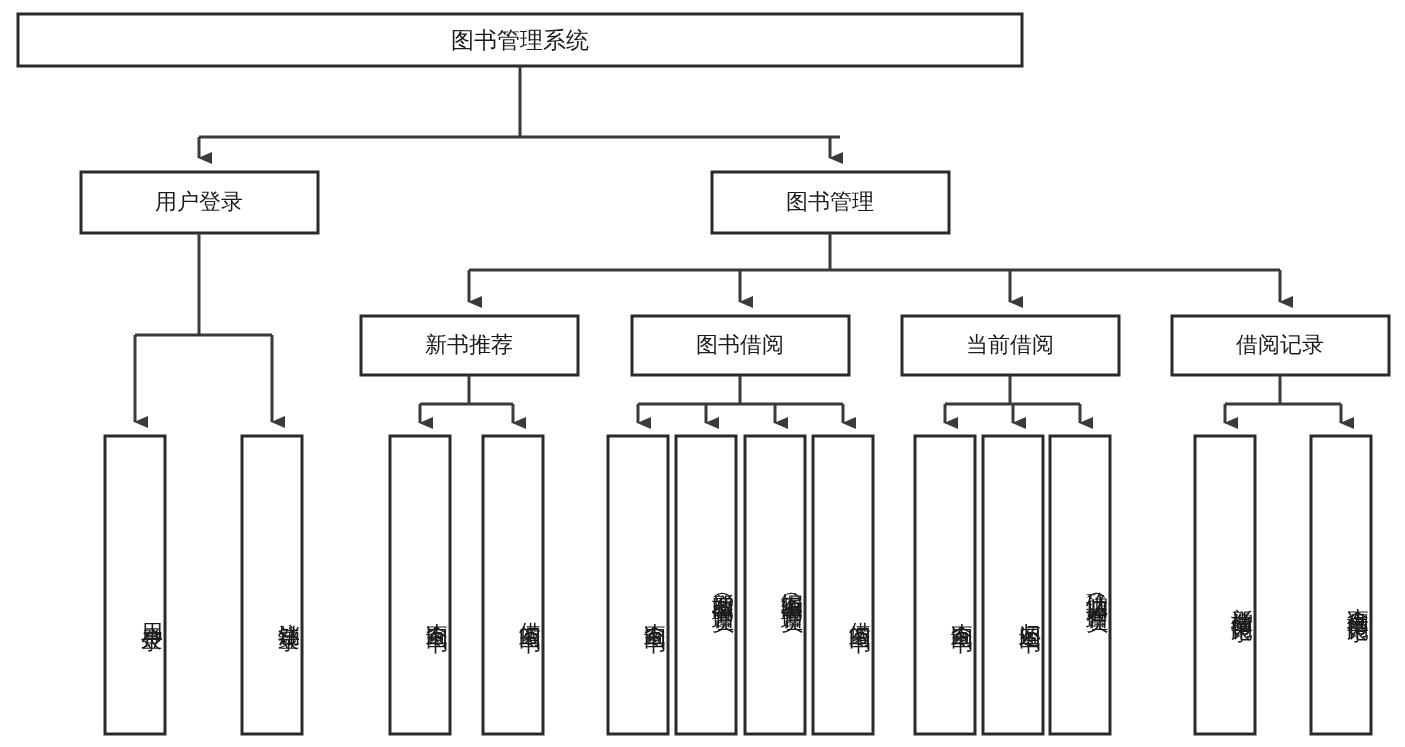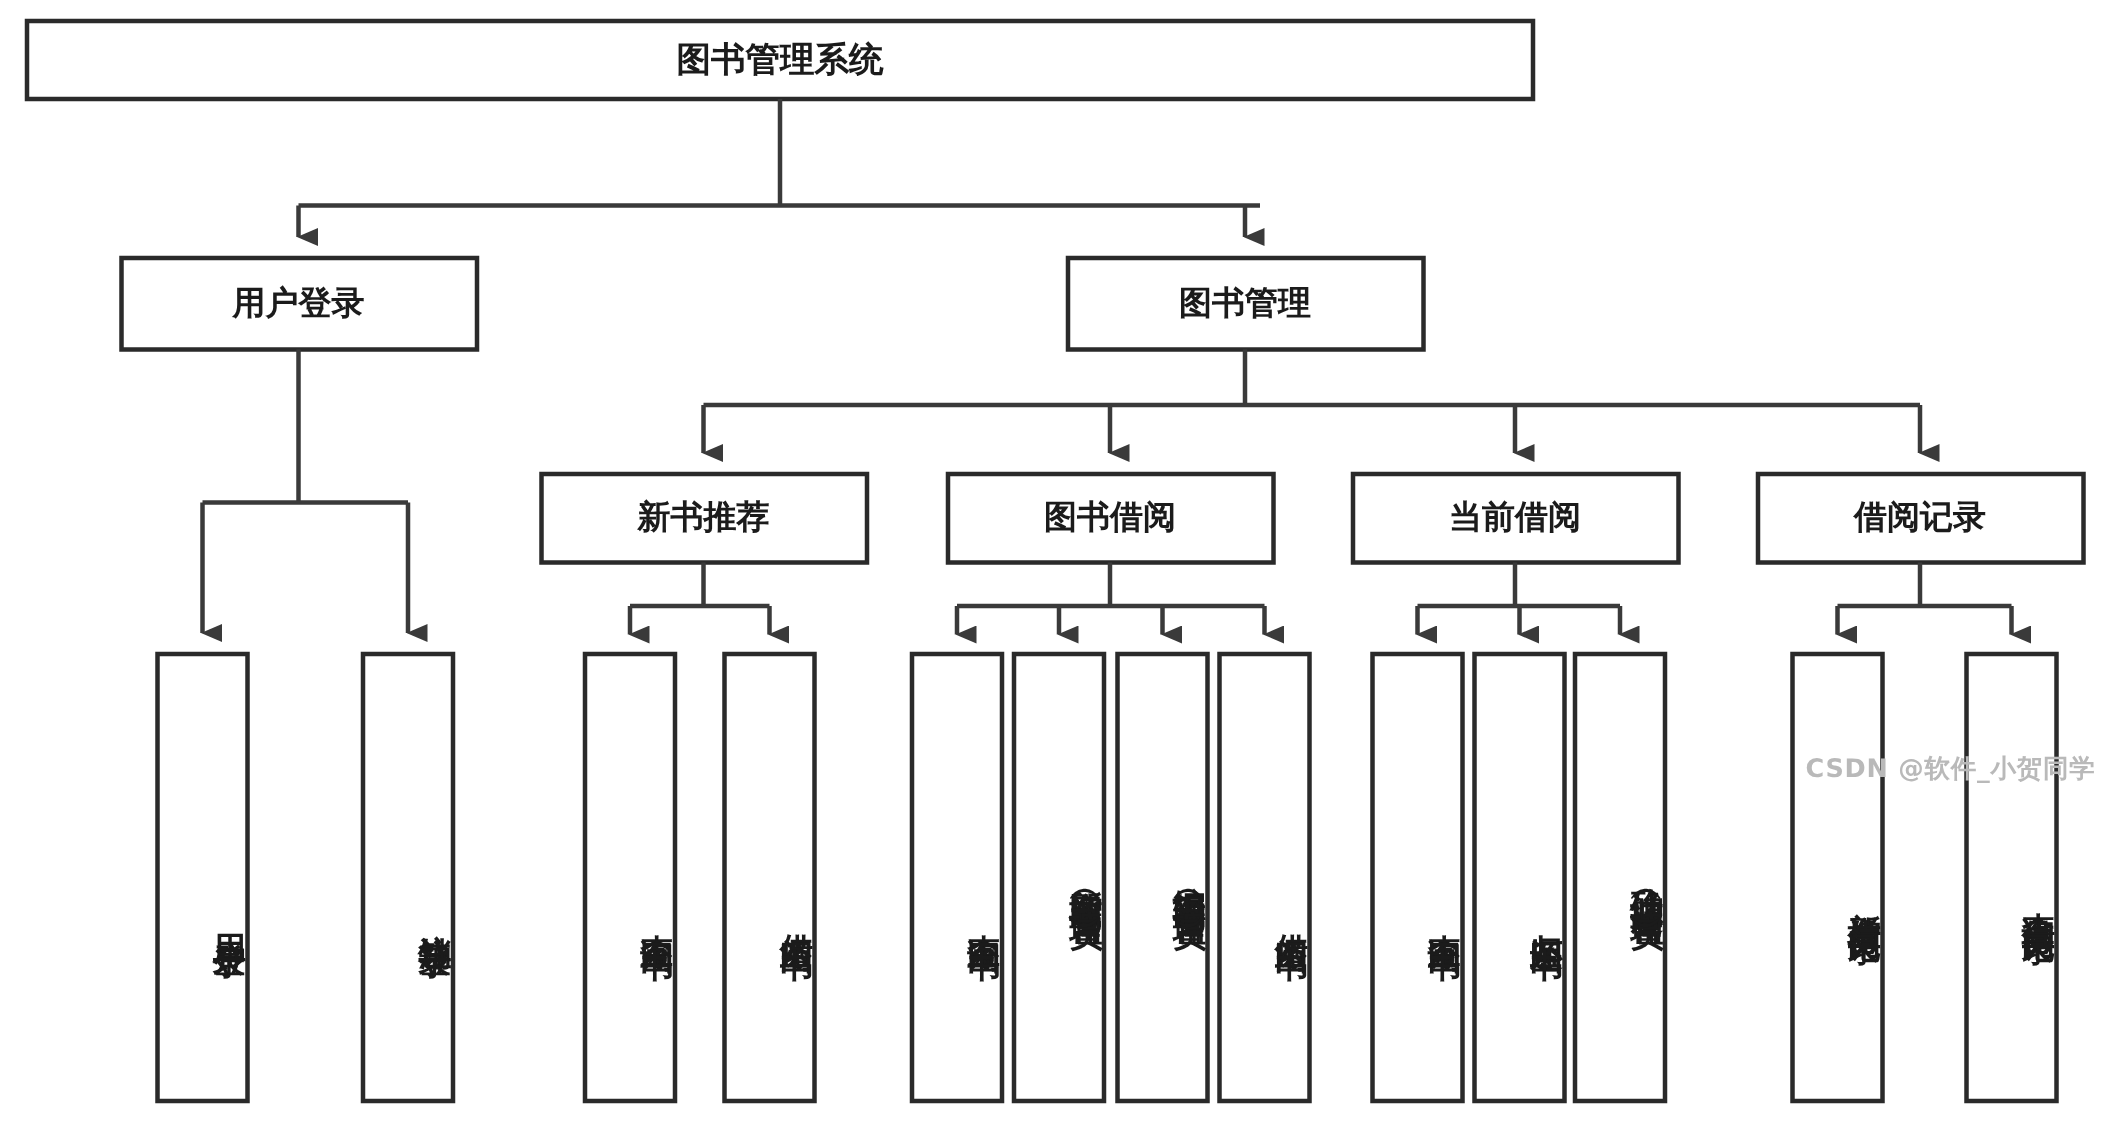--- a/index.html
+++ b/index.html
@@ -11,21 +11,20 @@
     width: 1405px;
     height: 747px;
     font-family: "Liberation Sans", "DejaVu Sans", sans-serif;
     overflow: hidden;
   }
   #diagram-root {
     position: relative;
     width: 1405px;
     height: 530px;
     background: #ffffff;
-    font-weight: bold;
   }
   svg#flow {
     position: absolute;
     left: 0;
     top: 0;
     width: 1405px;
     height: 747px;
   }
   .node-rect {
     fill: #ffffff;
@@ -206,15 +205,14 @@
   <div class="vlabel" style="left:745px; top:444px; width:60px; height:286px;">编辑图书（管理员）</div>
   <div class="vlabel" style="left:813px; top:492px; width:60px; height:238px;">借阅图书</div>
 
   <div class="vlabel" style="left:915px; top:492px; width:60px; height:238px;">查询图书</div>
   <div class="vlabel" style="left:983px; top:492px; width:60px; height:238px;">归还图书</div>
   <div class="vlabel" style="left:1050px; top:444px; width:60px; height:286px;">确认归还（管理员）</div>
 
   <div class="vlabel" style="left:1195px; top:468px; width:60px; height:262px;">新增借阅记录</div>
   <div class="vlabel" style="left:1311px; top:468px; width:60px; height:262px;">查询借阅记录</div>
 
-  <div class="watermark">CSDN @软件_小贺同学</div>
 
 </div>
 
 </body></html>

